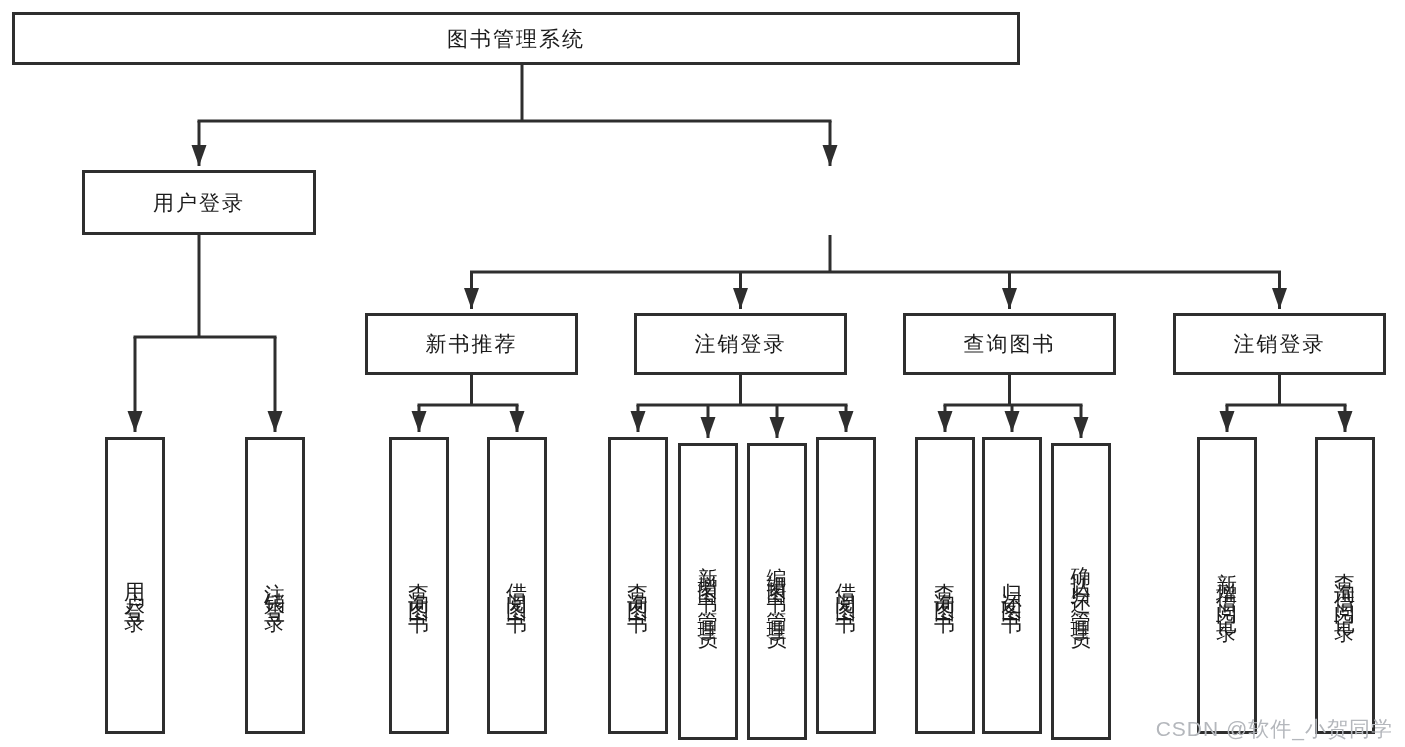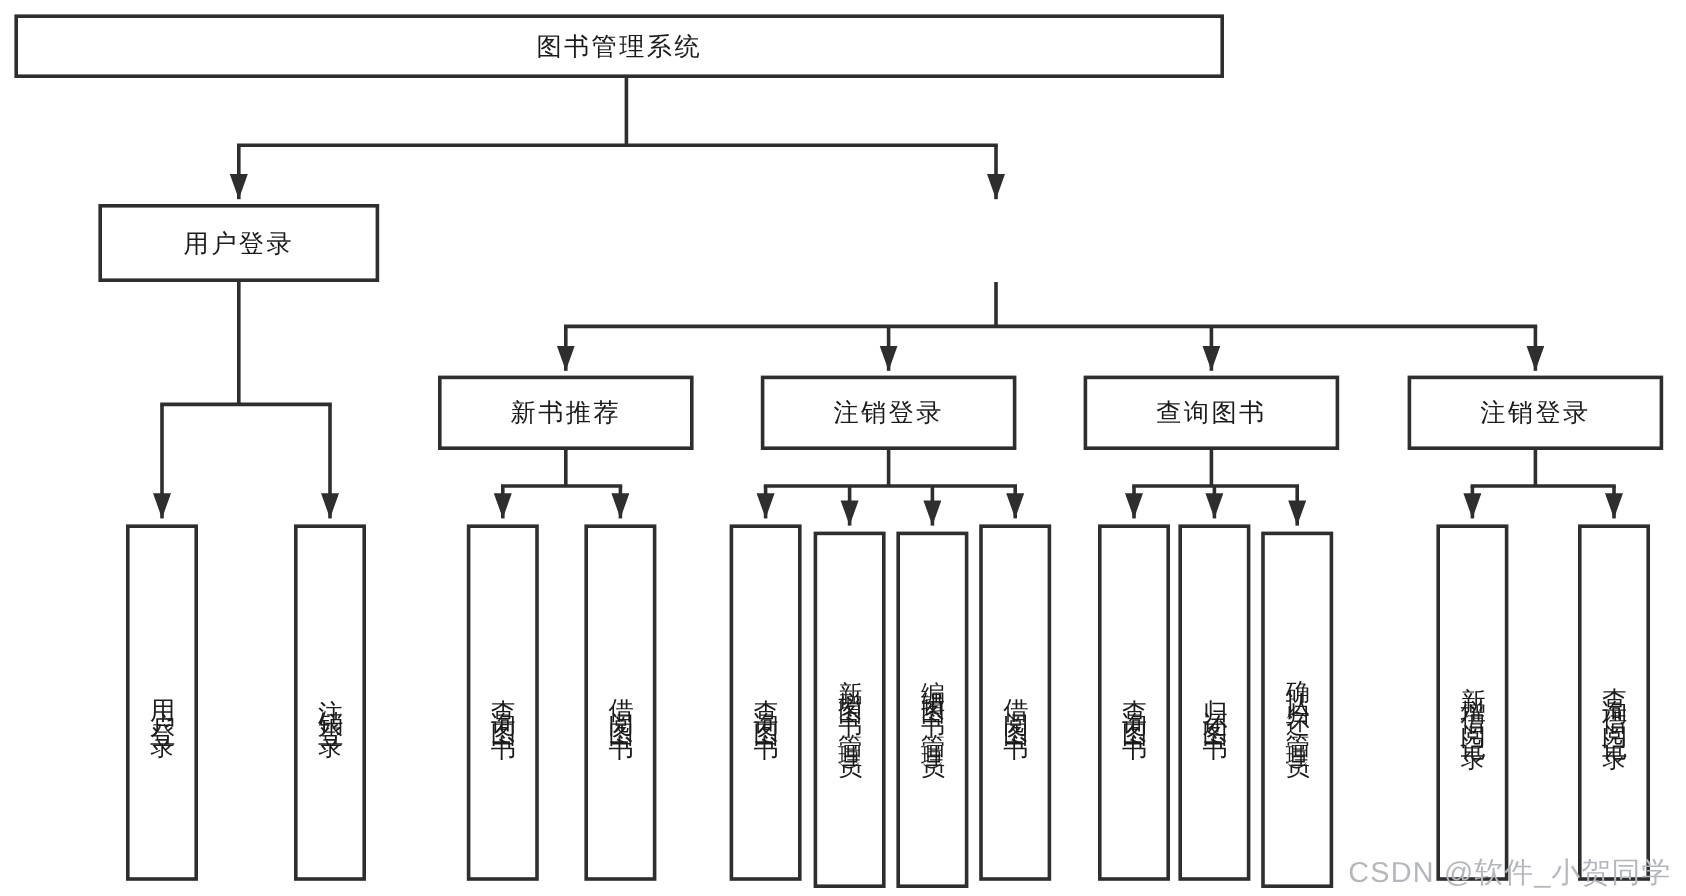--- a/index.html
+++ b/index.html
@@ -42,21 +42,21 @@
     letter-spacing:10px;
     line-height:1;
   }
   .node.tight .vtext{
     font-size:20px;
     letter-spacing:9px;
   }
   .watermark{
     position:absolute;
     right:12px;bottom:4px;
-    font-size:24px;
+    font-size:21px;
     letter-spacing:1px;
     color:var(--watermark);
     z-index:5;
     white-space:nowrap;
   }
 </style>
 </head>
 <body>
 
 <div class="canvas">

